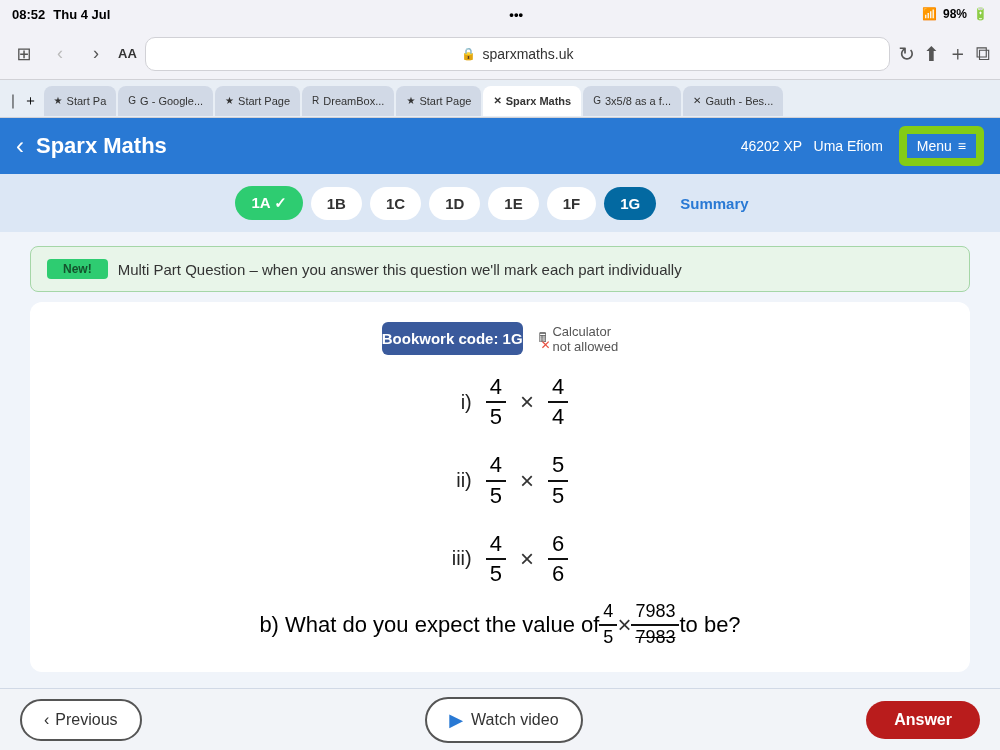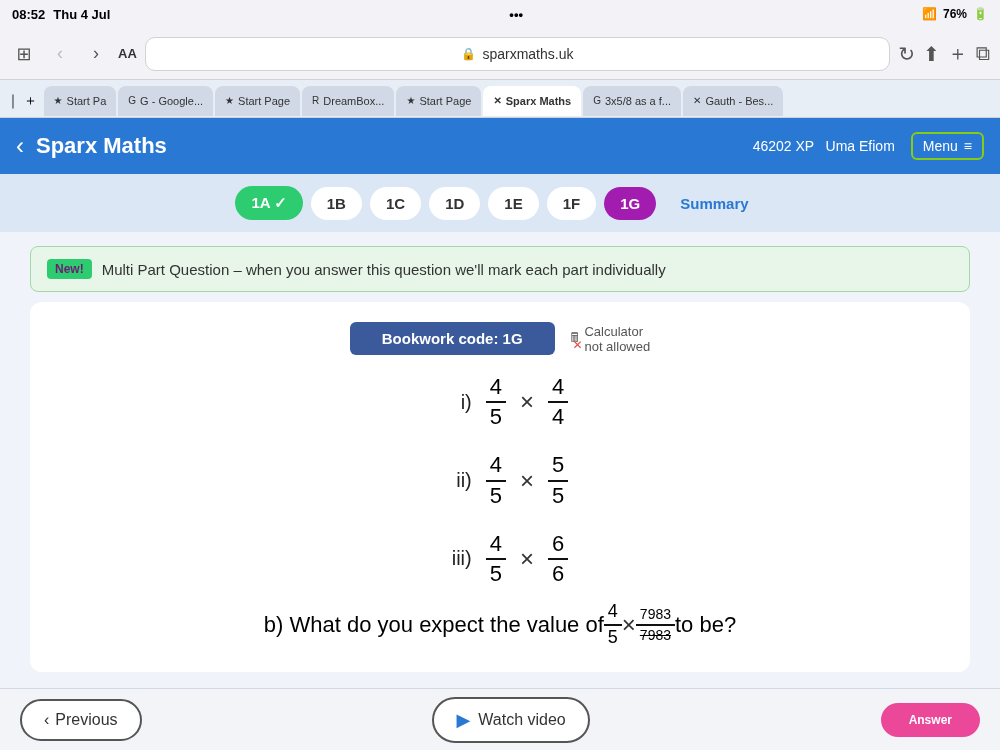--- a/index.html
+++ b/index.html
@@ -115,21 +115,21 @@
       font-size: 22px;
       font-weight: 700;
       flex: 1;
     }
     .xp-info {
       font-size: 14px;
       margin-right: 16px;
     }
     .menu-btn {
       background: none;
-      border: 2px solid #84cc16;
+      border: 8px solid #84cc16;
       color: white;
       border-radius: 6px;
       padding: 4px 10px;
       font-size: 14px;
       cursor: pointer;
       display: flex;
       align-items: center;
       gap: 6px;
     }
 
@@ -150,21 +150,21 @@
       cursor: pointer;
       border: none;
       background: #ffffff;
       color: #333;
     }
     .section-tab.completed {
       background: #2ecc71;
       color: white;
     }
     .section-tab.active {
-      background: #a21caf;
+      background: #0369a1;
       color: white;
     }
     .section-tab.summary {
       background: none;
       color: #2979d4;
       font-weight: 700;
     }
 
     
     .main-content {
@@ -182,24 +182,24 @@
       margin: 14px 0 10px;
       padding: 12px 16px;
       display: flex;
       align-items: center;
       gap: 10px;
       font-size: 15px;
       color: #333;
     }
     .new-badge {
       background: #2ecc71;
-      color: #701a75;
+      color: #14532d;
       font-size: 12px;
       font-weight: 700;
-      padding: 3px 8px;
+      padding: 3px 16px;
       border-radius: 4px;
     }
 
     
     .question-box {
       background: white;
       border-radius: 12px;
       padding: 20px 30px 24px;
       margin-bottom: 10px;
     }
@@ -208,21 +208,21 @@
       display: flex;
       align-items: center;
       justify-content: center;
       gap: 16px;
       margin-bottom: 20px;
     }
     .bookwork-code {
       background: #3a5a9c;
       color: white;
       border-radius: 6px;
-      padding: 8px 32px;
+      padding: 8px 0;
       font-size: 15px;
       font-weight: 600;
     }
     .calculator-info {
       display: flex;
       align-items: center;
       gap: 6px;
       font-size: 13px;
       color: #555;
     }
@@ -332,25 +332,25 @@
       color: #333;
       display: flex;
       align-items: center;
       gap: 8px;
     }
     .watch-icon {
       color: #2979d4;
       font-size: 18px;
     }
     .answer-btn {
-      background: #ec4899;
+      background: #b91c1c;
       border: none;
       border-radius: 24px;
       padding: 10px 28px;
-      font-size: 12px;
+      font-size: 16px;
       font-weight: 600;
       cursor: pointer;
       color: white;
     }
 
     .layout-wrapper {
       display: flex;
       flex-direction: column;
       height: 750px;
     }
@@ -363,21 +363,21 @@
   <div class="status-bar">
     <div class="status-left">
       <span>08:52</span>
       <span>Thu 4 Jul</span>
     </div>
     <div>
       <span>•••</span>
     </div>
     <div class="status-right">
       <span>📶</span>
-      <span>76%</span>
+      <span>98%</span>
       <span>🔋</span>
     </div>
   </div>
 
   <div class="browser-bar">
     <button class="browser-nav-btn">⊞</button>
     <button class="browser-nav-btn disabled">‹</button>
     <button class="browser-nav-btn">›</button>
     <span style="font-size:13px;font-weight:600;color:#333;">AA</span>
     <div class="address-bar">
@@ -517,21 +517,21 @@
 
       </div>
 
       <div class="part-b">
         <span>b) What do you expect the value of</span>
         <span class="fraction" style="font-size:18px;">
           <span class="numerator">4</span>
           <span class="denominator">5</span>
         </span>
         <span class="times-sign">×</span>
-        <span class="fraction" style="font-size:14px;">
+        <span class="fraction" style="font-size:18px;">
           <span class="numerator">7983</span>
           <span class="denominator" style="text-decoration:line-through;">7983</span>
         </span>
         <span>to be?</span>
       </div>
 
     </div>
   </div>
 
   <div class="bottom-nav">

